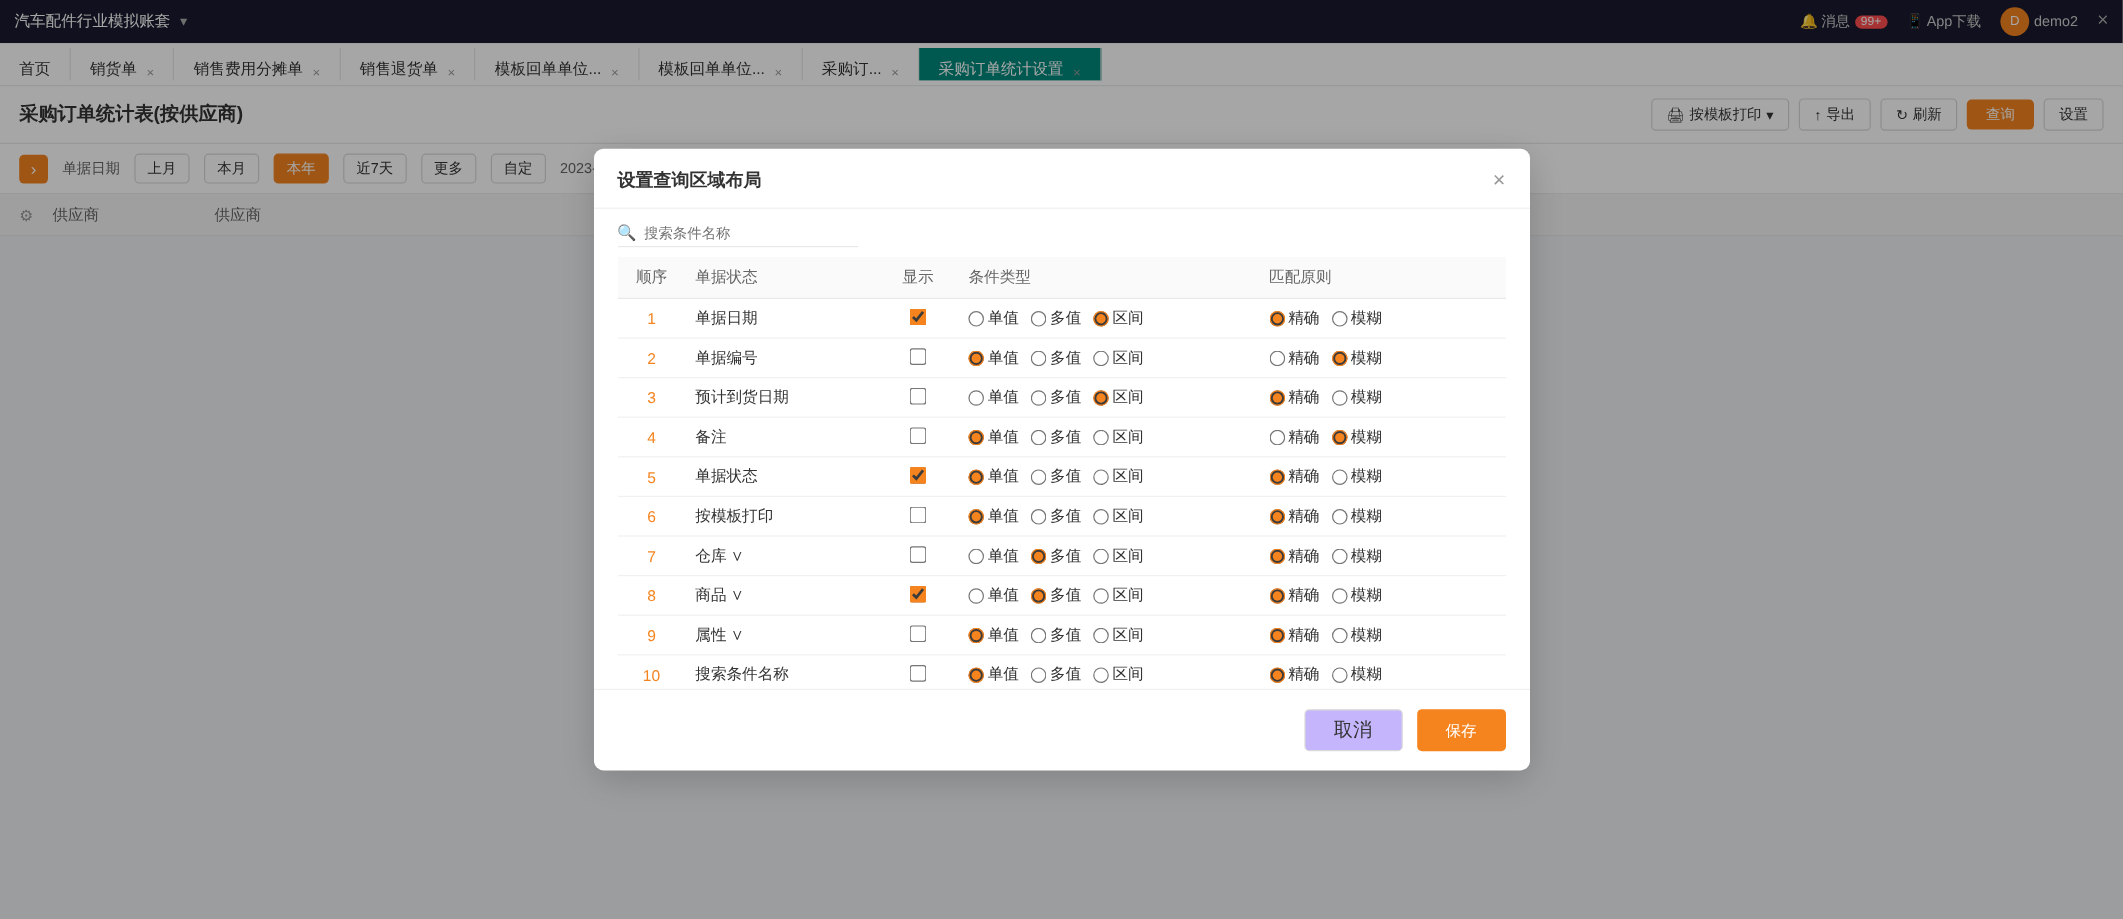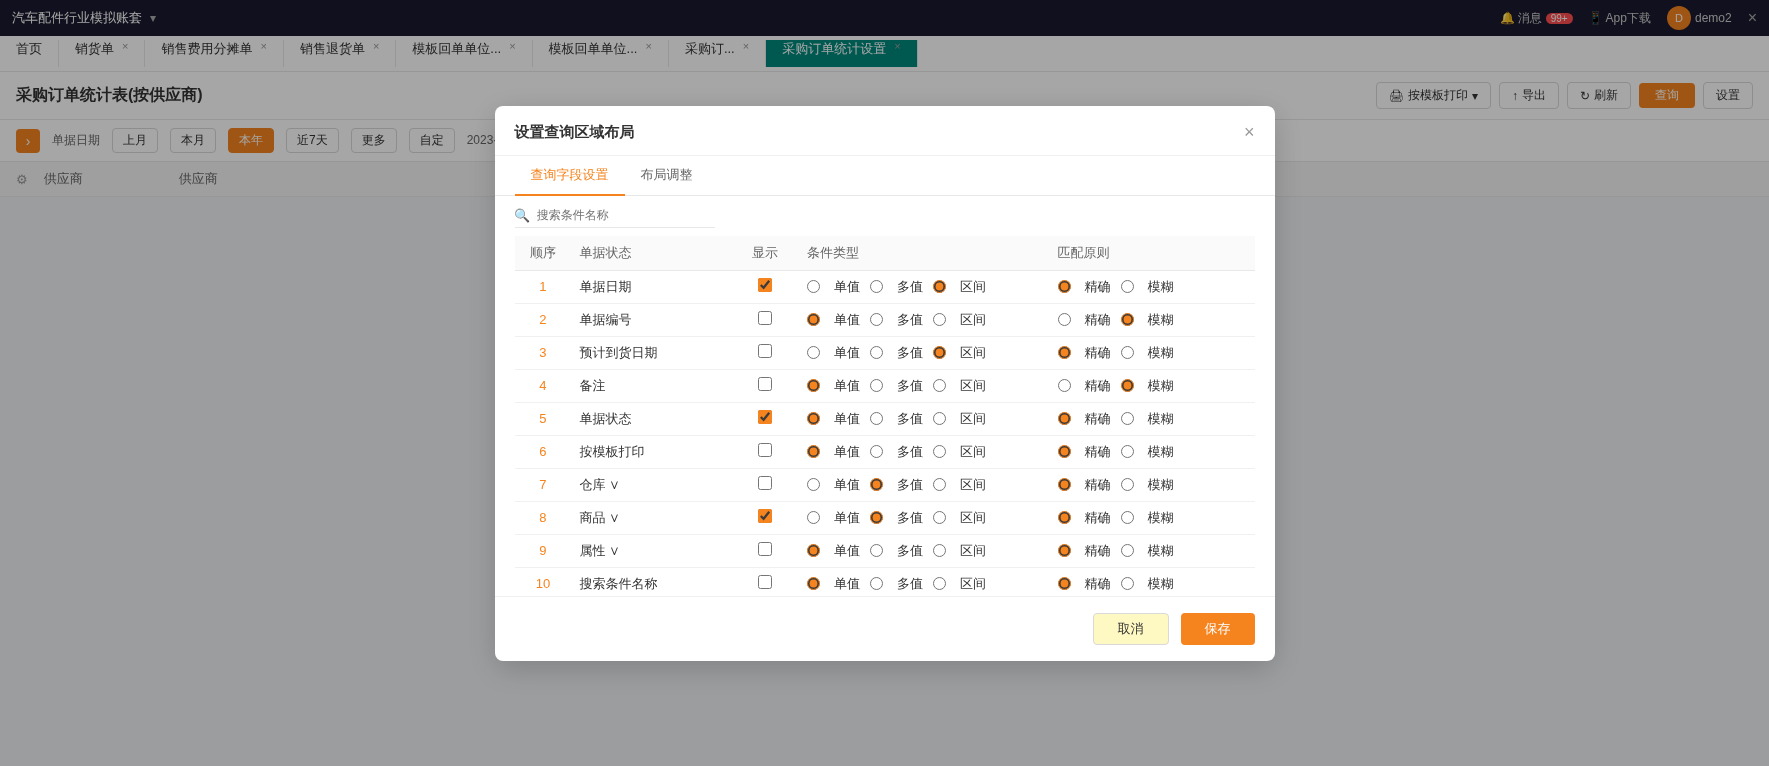--- a/index.html
+++ b/index.html
@@ -35,21 +35,21 @@
       background: #fff;
       display: flex;
       align-items: center;
       padding: 0 0 0 0;
       border-bottom: 1px solid #e8e8e8;
       gap: 0;
     }
     .tab-item {
       height: 27px;
       display: flex;
-      align-items: flex-start;
+      align-items: flex-end;
       padding: 0 16px;
       font-size: 13px;
       color: #333;
       cursor: pointer;
       border-right: 1px solid #e8e8e8;
       gap: 4px;
     }
     .tab-item.active { color: #fff; background: #00897b; }
     .tab-item .tab-close { color: #999; font-size: 11px; margin-left: 4px; }
 
@@ -219,44 +219,44 @@
     }
     td {
       padding: 7px 8px;
       border-bottom: 1px solid #f0f0f0;
       color: #333;
       vertical-align: middle;
     }
 
     
     .radio-group { display: flex; align-items: center; gap: 10px; }
-    .radio-item { display: flex; align-items: center; gap: 14px; cursor: pointer; }
+    .radio-item { display: flex; align-items: center; gap: 3px; cursor: pointer; }
     .radio-item input[type="radio"] { accent-color: #f5841f; cursor: pointer; }
 
     
     input[type="checkbox"] { accent-color: #f5841f; cursor: pointer; width: 14px; height: 14px; }
 
     
     .order-num { color: #f5841f; text-align: center; }
 
     
     .dialog-footer {
       padding: 16px 20px;
       display: flex;
       justify-content: flex-end;
       gap: 12px;
       border-top: 1px solid #f0f0f0;
     }
     .btn-cancel {
       padding: 6px 24px;
       border: 1px solid #d9d9d9;
-      background: #fef9c3;
+      background: #c4b5fd;
       border-radius: 4px;
       cursor: pointer;
-      font-size: 13px;
+      font-size: 16px;
       color: #333;
     }
     .btn-save {
       padding: 6px 24px;
       background: #f5841f;
       color: #fff;
       border: none;
       border-radius: 4px;
       cursor: pointer;
       font-size: 13px;
@@ -380,28 +380,20 @@
 </div>
 
 <div class="overlay">
   <div class="dialog">
 
     <div class="dialog-header">
       <span class="dialog-title">设置查询区域布局</span>
       <span class="dialog-close">×</span>
     </div>
 
-    <div class="dialog-tabs">
-      <div class="dialog-tab active">
-        <span>查询字段设置</span>
-      </div>
-      <div class="dialog-tab">
-        <span>布局调整</span>
-      </div>
-    </div>
 
     <div class="dialog-search">
       <div class="search-box">
         <span class="search-icon-char">🔍</span>
         <input type="text" placeholder="搜索条件名称" style="">
       </div>
     </div>
 
     <div class="dialog-table">
       <table>

